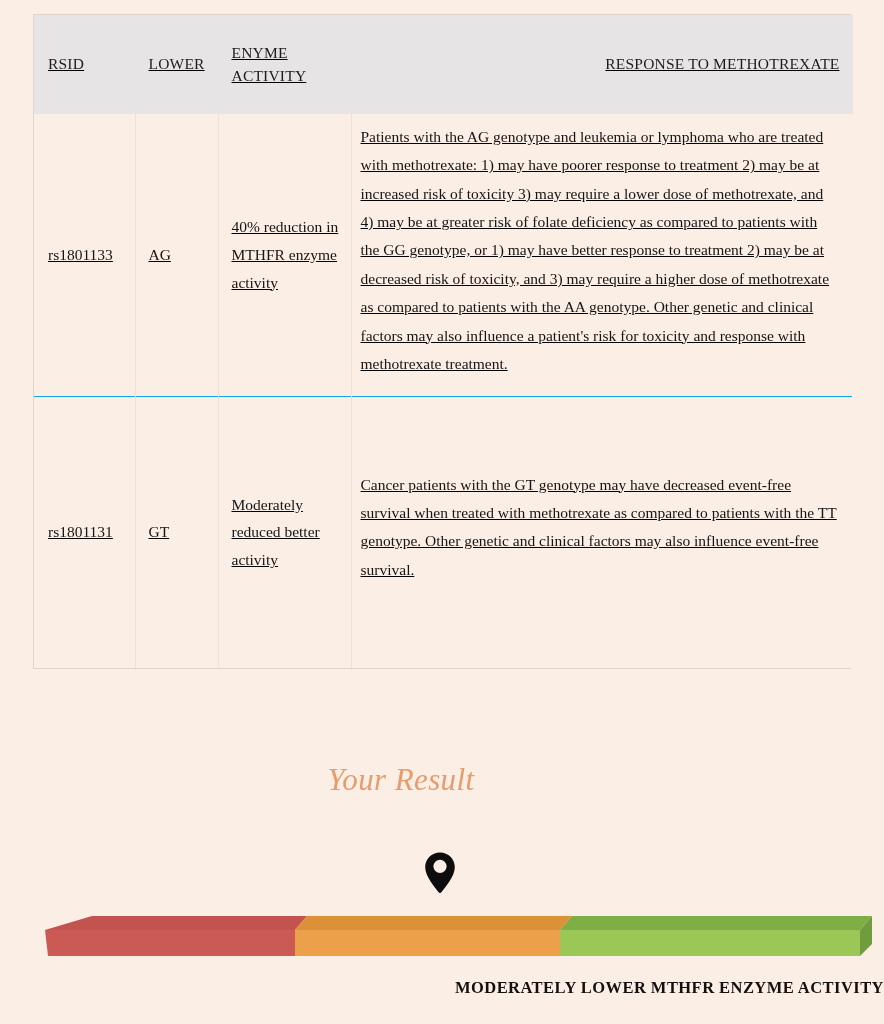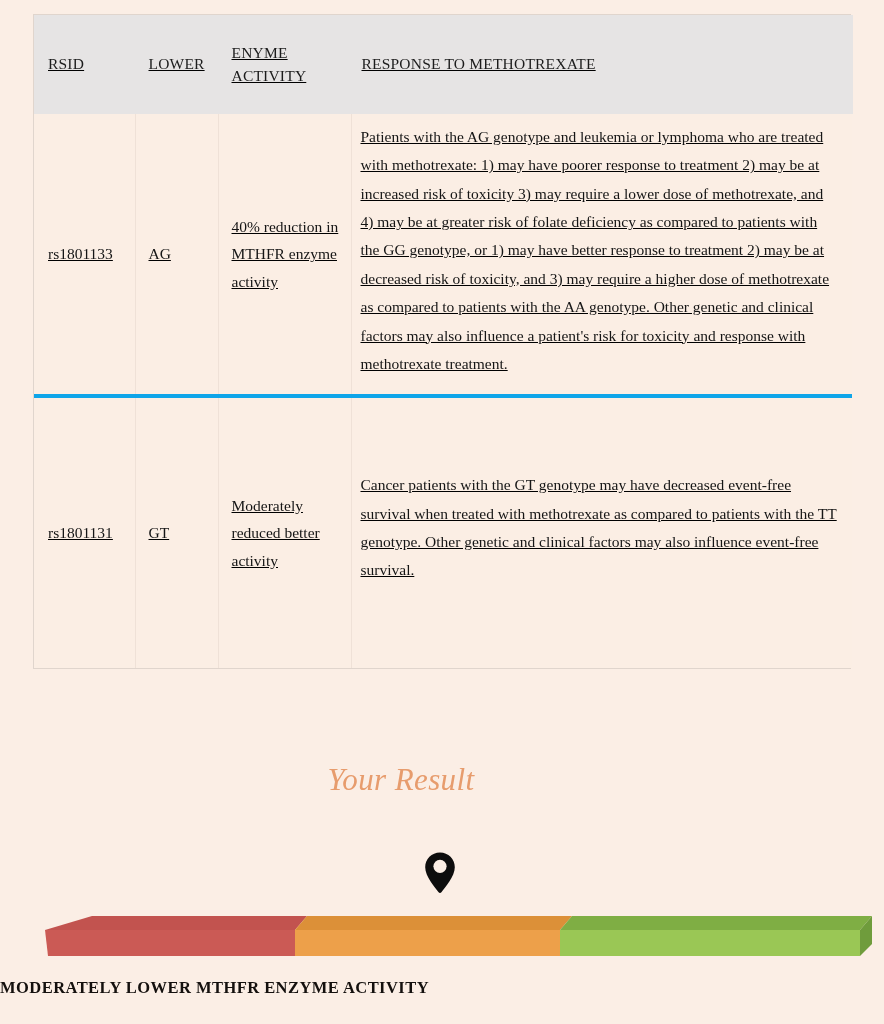--- a/index.html
+++ b/index.html
@@ -45,30 +45,30 @@
     font-size: 15.5px;
     color: #1c1c1c;
     letter-spacing: 0.2px;
     padding: 0 12px 0 13px;
     line-height: 1.45;
     border-right: 1px solid #e6e4e4;
     box-sizing: border-box;
   }
   table.genotype-table thead th.th-rsid   { padding-left: 14px; }
   table.genotype-table thead th.th-enzyme { padding-left: 13px; }
-  table.genotype-table thead th.th-resp   { padding-left: 10px; }
+  table.genotype-table thead th.th-resp   { padding-left: 10px; text-align: right; }
 
   table.genotype-table tbody td {
     background: #fbeee4;
     vertical-align: middle;
     font-size: 15.5px;
     color: #151515;
     padding: 10px 12px 10px 13px;
     border-right: 1px solid #efe1d7;
-    border-top: 4px solid #0ea5e9;
+    border-top: 1px solid #0ea5e9;
     line-height: 1.78;
     box-sizing: border-box;
   }
   table.genotype-table tbody tr:first-child td { border-top: none; }
   table.genotype-table tbody td.td-rsid { padding-left: 14px; }
   table.genotype-table tbody td.td-resp {
     border-right: none;
     vertical-align: top;
     padding-top: 9px;
     padding-left: 9px;
@@ -112,21 +112,21 @@
     width: 884px;
     height: 52px;
   }
   .scale-bar svg { display: block; }
 
   .scale-label {
     position: absolute;
     top: 978px;
     left: 0;
     width: 884px;
-    text-align: left;
+    text-align: right;
     font-weight: bold;
     font-size: 16.5px;
     color: #14100e;
     letter-spacing: 0.45px;
   }
 </style>
 </head>
 <body>
 
 <div class="table-wrap">

